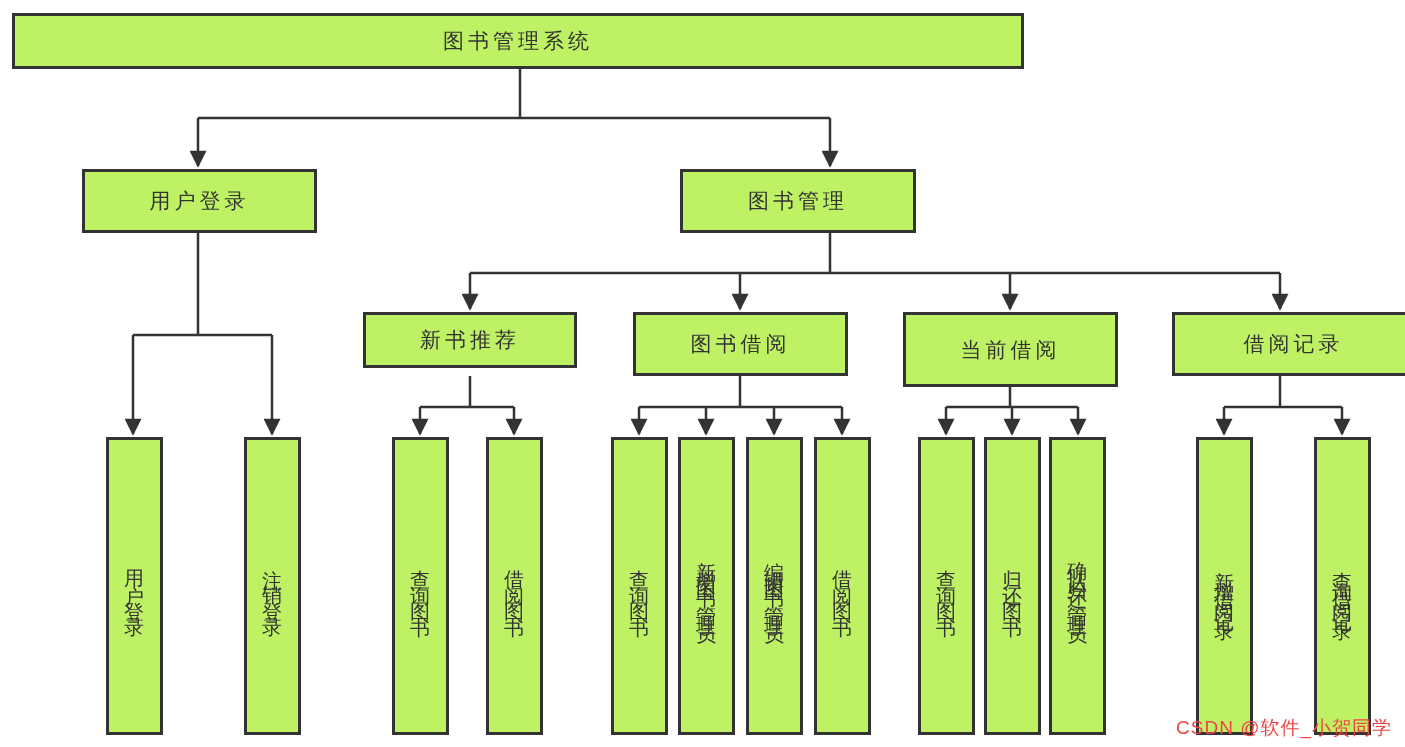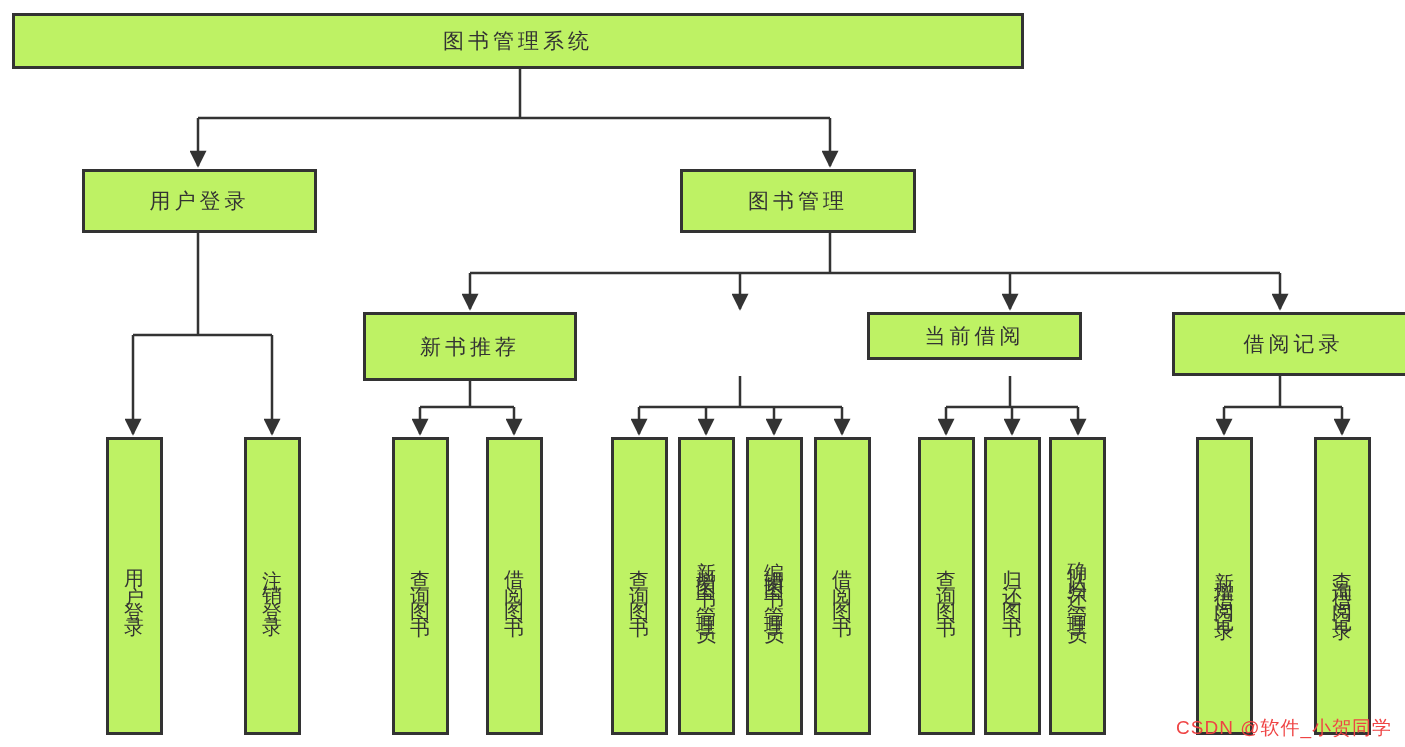--- a/index.html
+++ b/index.html
@@ -64,22 +64,23 @@
     <path class="wire" marker-end="url(#ah)" d="M1078,407 V434"></path>
     <path class="wire" marker-end="url(#ah)" d="M1224,407 V434"></path>
     <path class="wire" marker-end="url(#ah)" d="M1342,407 V434"></path>
   </svg>
 
   <div class="box lvl" style="left:12px;top:13px;width:1012px;height:56px">图书管理系统</div>
 
   <div class="box lvl" style="left:82px;top:169px;width:235px;height:64px">用户登录</div>
   <div class="box lvl" style="left:680px;top:169px;width:236px;height:64px">图书管理</div>
 
-  <div class="box lvl" style="left:363px;top:312px;width:214px;height:69px">新书推荐</div>
-  <div class="box lvl" style="left:867px;top:312px;width:215px;height:48px">当前借阅</div>
+  <div class="box lvl" style="left:363px;top:312px;width:214px;height:56px">新书推荐</div>
+  <div class="box lvl" style="left:633px;top:312px;width:215px;height:64px">图书借阅</div>
+  <div class="box lvl" style="left:903px;top:312px;width:215px;height:75px">当前借阅</div>
   <div class="box lvl" style="left:1172px;top:312px;width:243px;height:64px">借阅记录</div>
 
   <div class="box leaf" style="left:106px">用户登录</div>
   <div class="box leaf" style="left:244px">注销登录</div>
 
   <div class="box leaf" style="left:392px">查询图书</div>
   <div class="box leaf" style="left:486px">借阅图书</div>
 
   <div class="box leaf" style="left:611px">查询图书</div>
   <div class="box leaf ls9" style="left:678px">新增图书（管理员）</div>

